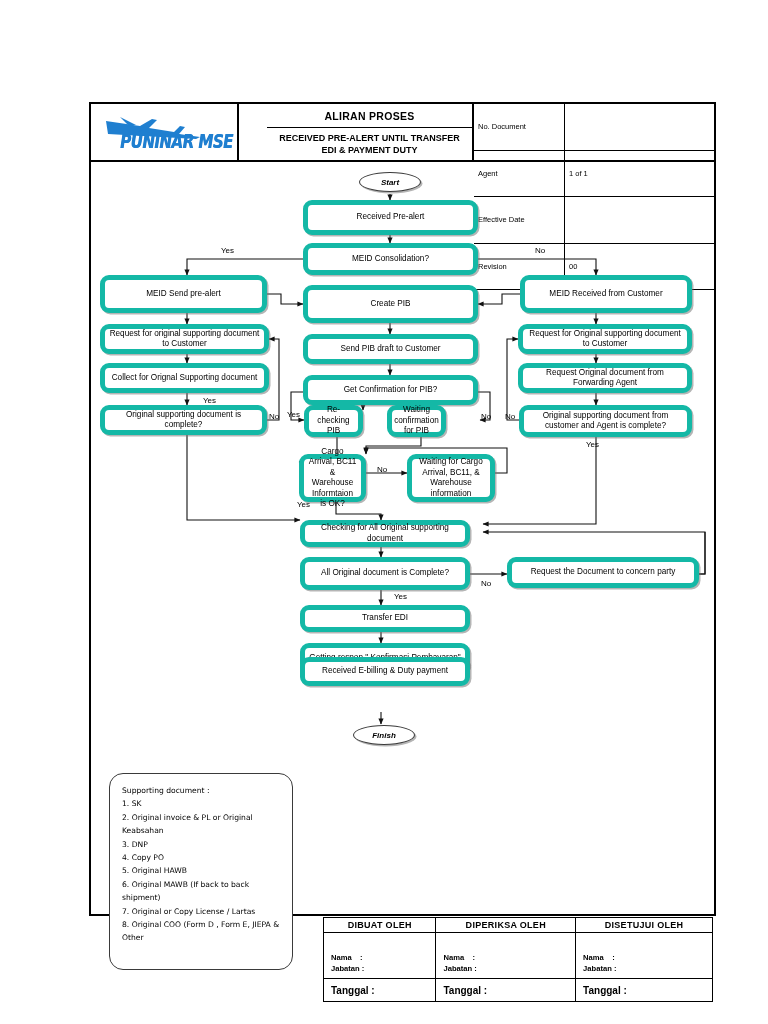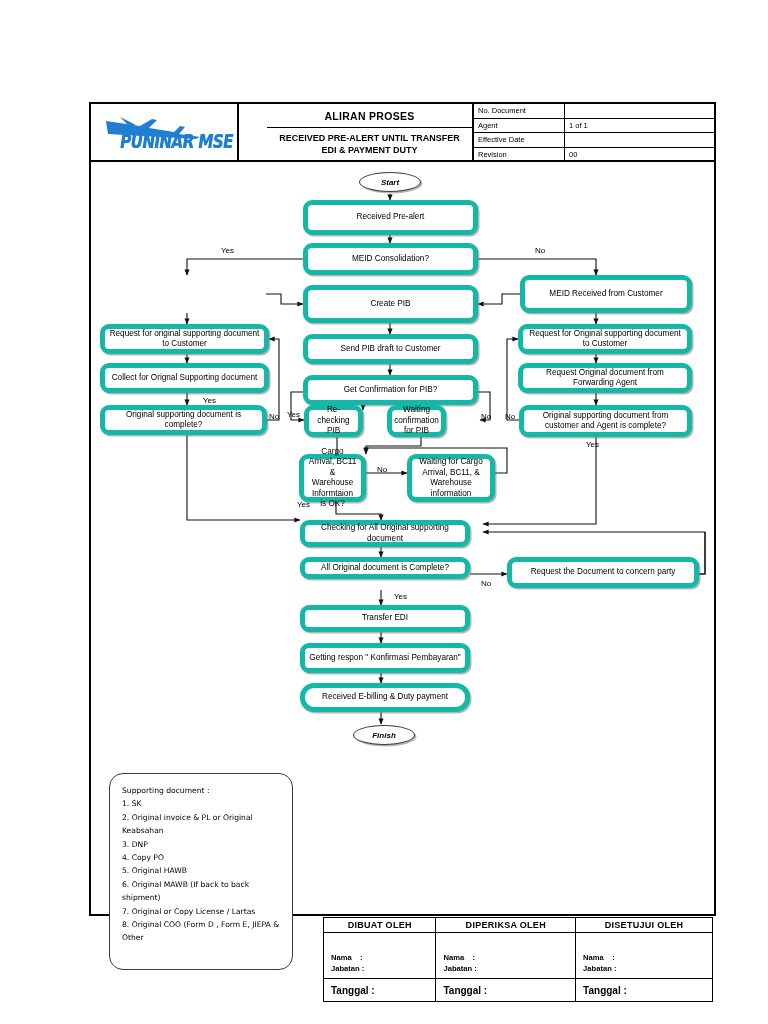--- a/index.html
+++ b/index.html
@@ -112,21 +112,21 @@
     box-sizing: border-box;
   }
   #meta-table {
     width: 100%;
     height: 100%;
     border-collapse: collapse;
     font-size: 7.5px;
   }
   #meta-table td {
     border: 1px solid #000;
-    padding: 0 4px;
+    padding: 16px 4px;
     height: 13.5px;
     vertical-align: middle;
     white-space: nowrap;
     margin-left: 40px;
   }
   #meta-table td.k { width: 82px; }
   #meta-table tr:first-child td { border-top: none; }
   #meta-table td:last-child { border-right: none; }
   #meta-table td:first-child { border-left: none; }
 
@@ -392,28 +392,29 @@
     <div class="node" style="left:213px; top:243px; width:59px; height:32px;">Re-checking PIB</div>
 
     <div class="node" style="left:296px; top:243px; width:59px; height:32px;">Waiting confirmation for PIB</div>
 
     <div class="node" style="left:208px; top:292px; width:67px; height:48px;">Cargo Arrival, BC11 &amp; Warehouse Informtaion is OK?</div>
 
     <div class="node" style="left:316px; top:292px; width:88px; height:48px;">Waiting for Cargo Arrival, BC11, &amp; Warehouse information</div>
 
     <div class="node" style="left:209px; top:358px; width:170px; height:27px;">Checking for All Original supporting document</div>
 
-    <div class="node" style="left:209px; top:395px; width:170px; height:22px;">All Original document is Complete?</div>
+    <div class="node" style="left:209px; top:395px; width:170px; height:33px;">All Original document is Complete?</div>
 
     <div class="node" style="left:209px; top:443px; width:170px; height:27px;">Transfer EDI</div>
 
     <div class="node" style="left:209px; top:481px; width:170px; height:30px;">Getting respon " Konfirmasi Pembayaran"</div>
 
-    <div class="node" style="left:209px; top:521px; width:170px; height:29px;border-radius:14px;">Received E-billing &amp; Duty payment</div>
-
+    <div class="node" style="left:209px; top:495px; width:170px; height:29px;">Received E-billing &amp; Duty payment</div>
+
+    <div class="node" style="left:9px; top:113px; width:167px; height:38px;">MEID Send pre-alert</div>
 
     <div class="node" style="left:9px; top:162px; width:169px; height:30px;">Request for original supporting document to Customer</div>
 
     <div class="node" style="left:9px; top:201px; width:169px; height:30px;">Collect for Orignal Supporting document</div>
 
     <div class="node" style="left:9px; top:243px; width:167px; height:30px;">Original supporting document is complete?</div>
 
     <div class="node" style="left:429px; top:113px; width:172px; height:38px;">MEID Received from Customer</div>
 
     <div class="node" style="left:427px; top:162px; width:174px; height:30px;">Request for Original supporting document to Customer</div>

